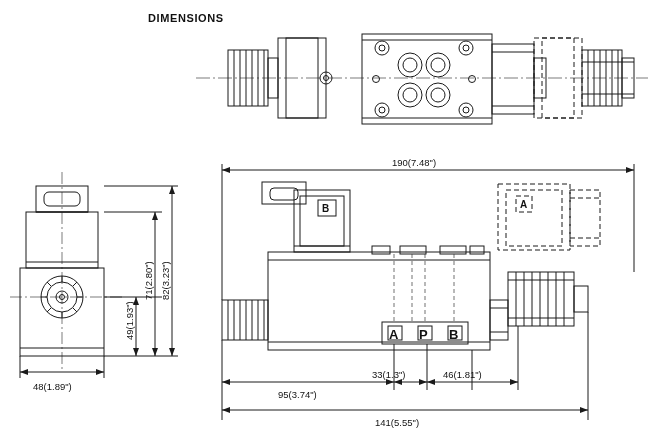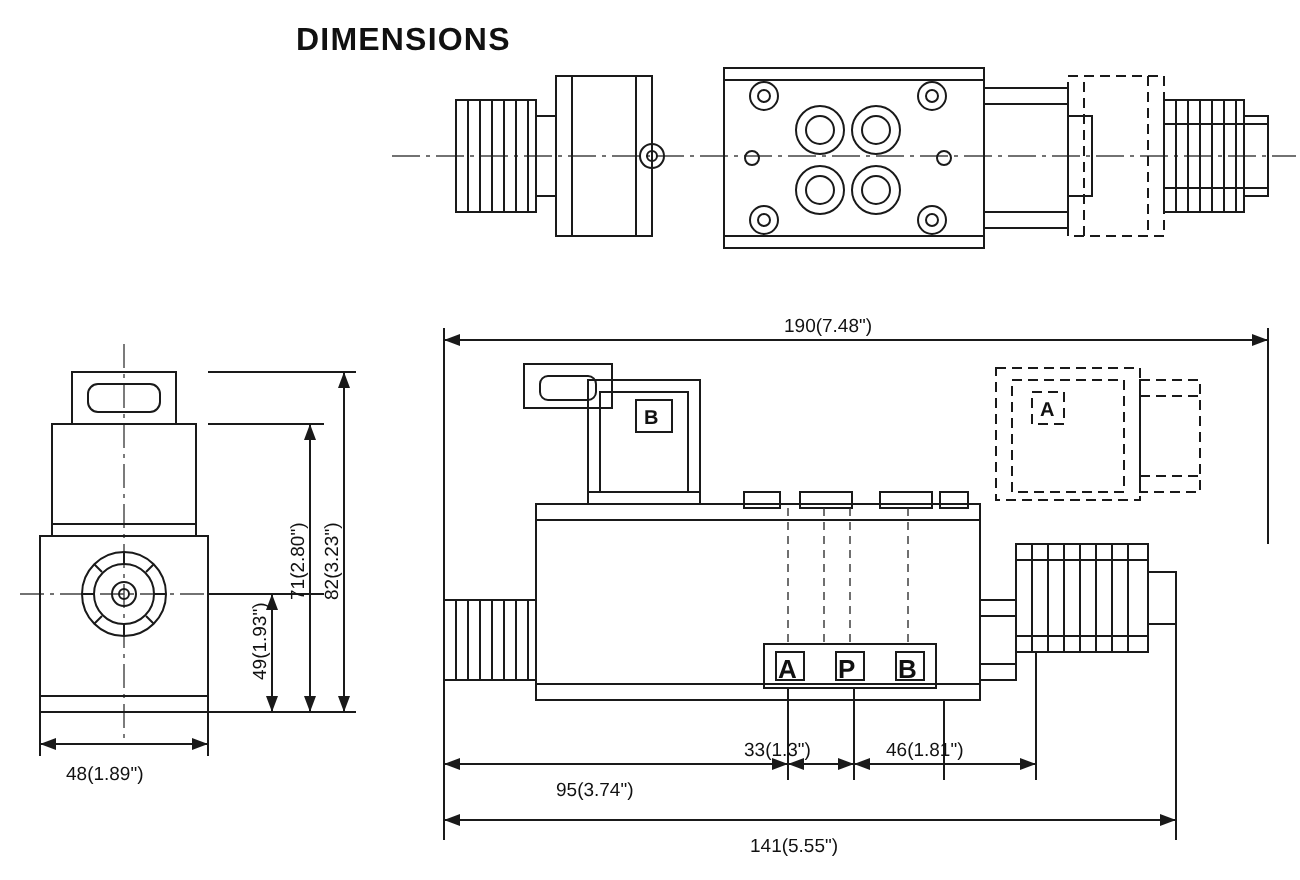--- a/index.html
+++ b/index.html
@@ -12,21 +12,21 @@
     width: 650px;
     height: 440px;
     background: #ffffff;
     font-family: "Liberation Sans", sans-serif;
     overflow: hidden;
   }
   .title {
     position: absolute;
     left: 148px;
     top: 12px;
-    font-size: 16px;
+    font-size: 11px;
     font-weight: bold;
     letter-spacing: 0.6px;
     color: #111;
   }
   svg.figure {
     position: absolute;
     left: 0;
     top: 0;
     width: 650px;
     height: 440px;

